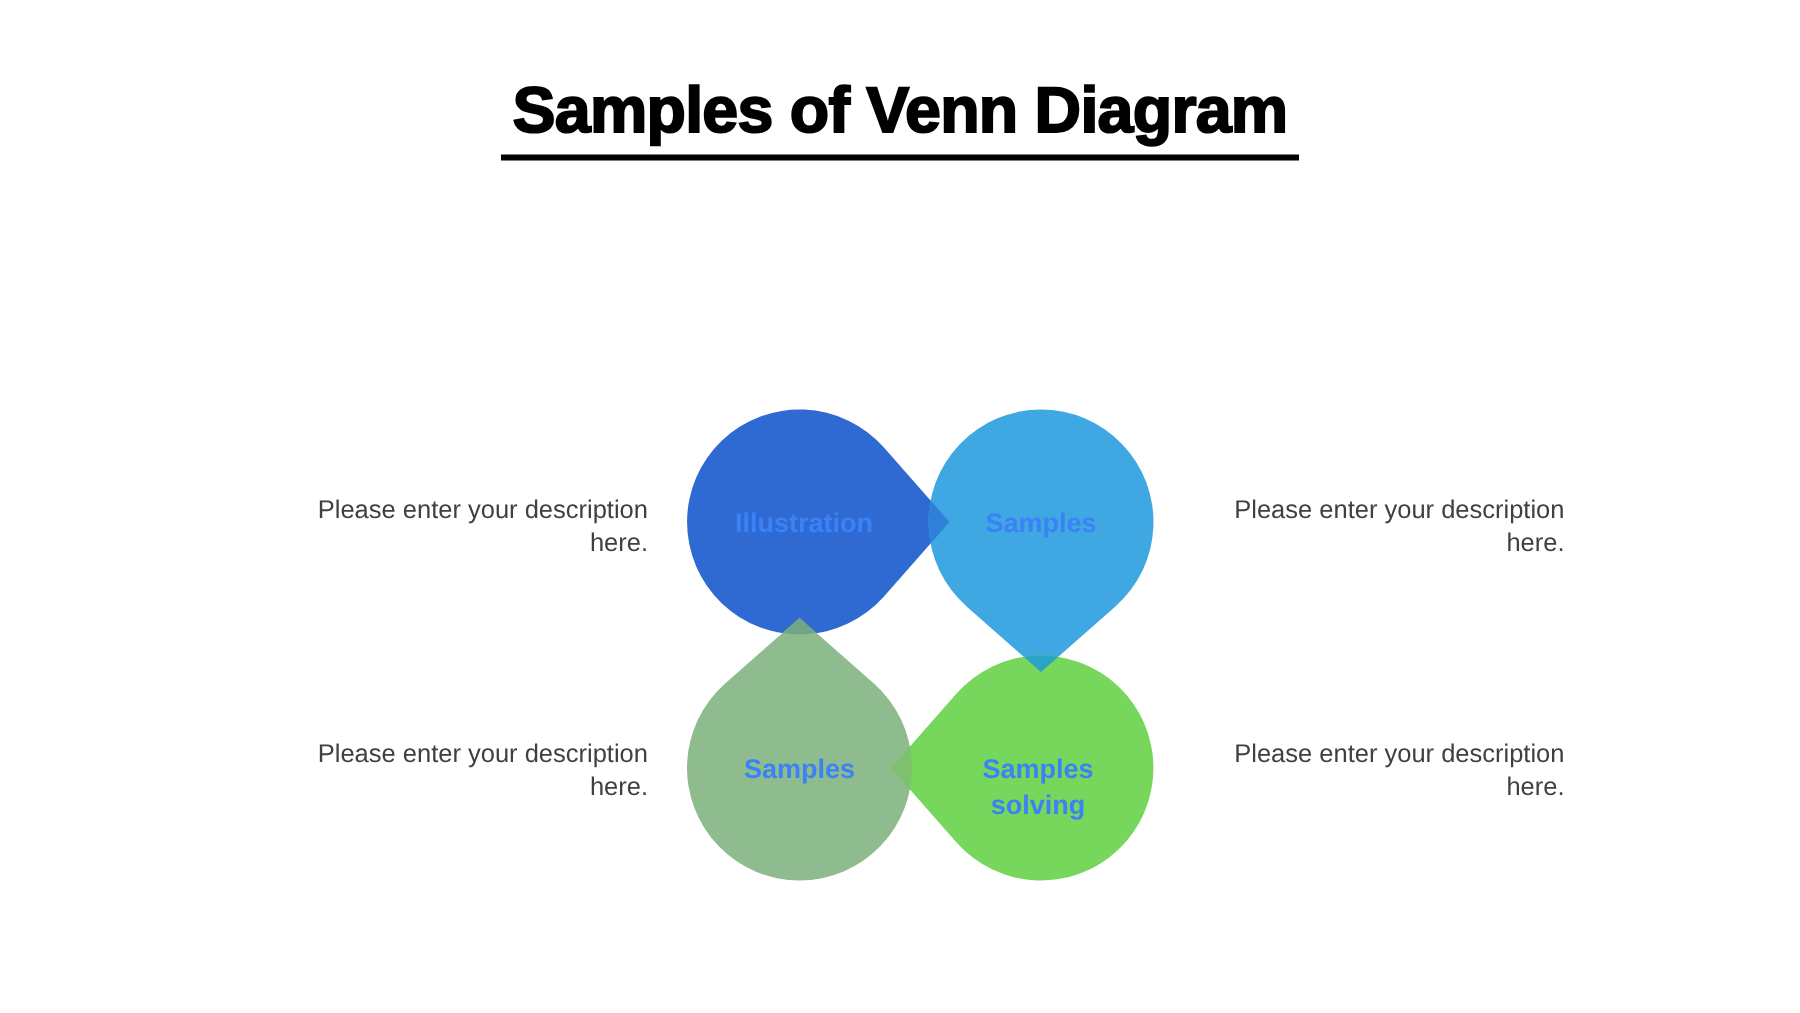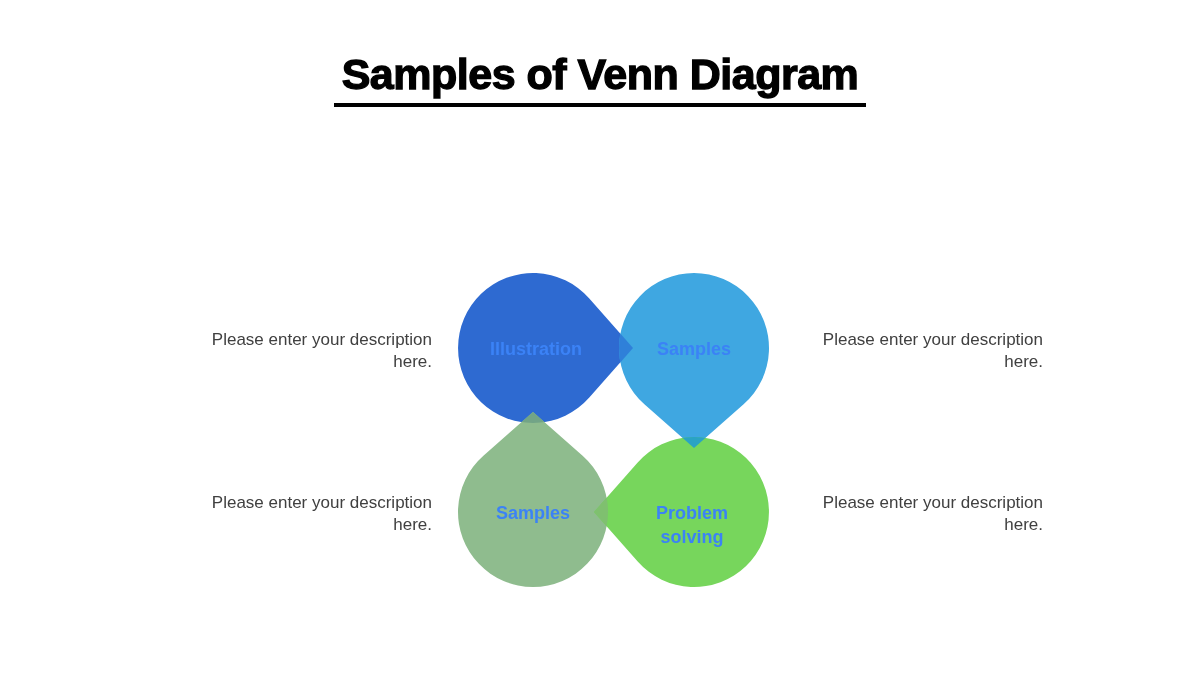--- a/index.html
+++ b/index.html
@@ -61,20 +61,20 @@
 
     <path clip-path="url(#clip-compare)" d="M 589.3 298.4 L 633 348 L 589.3 397.6 Z" fill="#2f80d9"></path>
     <path clip-path="url(#clip-problem)" d="M 743.6 404.3 L 694 448 L 644.4 404.3 Z" fill="#2aa3c4"></path>
     <path clip-path="url(#clip-logical)" d="M 637.7 561.6 L 594 512 L 637.7 462.4 Z" fill="#7fc06f"></path>
     <path clip-path="url(#clip-illustration)" d="M 483.4 455.7 L 533 412 L 582.6 455.7 Z" fill="#72a487"></path>
   </svg>
 
   <div class="node-label" style="left:536px; top:349px;">Illustration</div>
   <div class="node-label" style="left:694px; top:349px;">Samples</div>
   <div class="node-label" style="left:533px; top:513px;">Samples</div>
-  <div class="node-label wrap" style="left:692px; top:525px;">Problem solving</div>
+  <div class="node-label wrap" style="left:692px; top:525px;">Samples solving</div>
 
   <div class="desc" style="left:192px; top:329px;">Please enter your description here.</div>
   <div class="desc" style="left:803px; top:329px;">Please enter your description here.</div>
   <div class="desc" style="left:192px; top:492px;">Please enter your description here.</div>
   <div class="desc" style="left:803px; top:492px;">Please enter your description here.</div>
 
 </div>
 
 </body></html>

